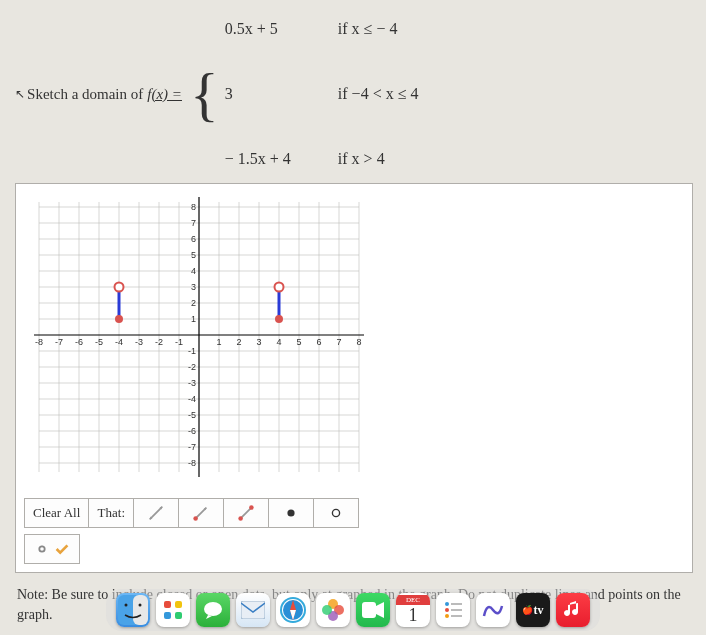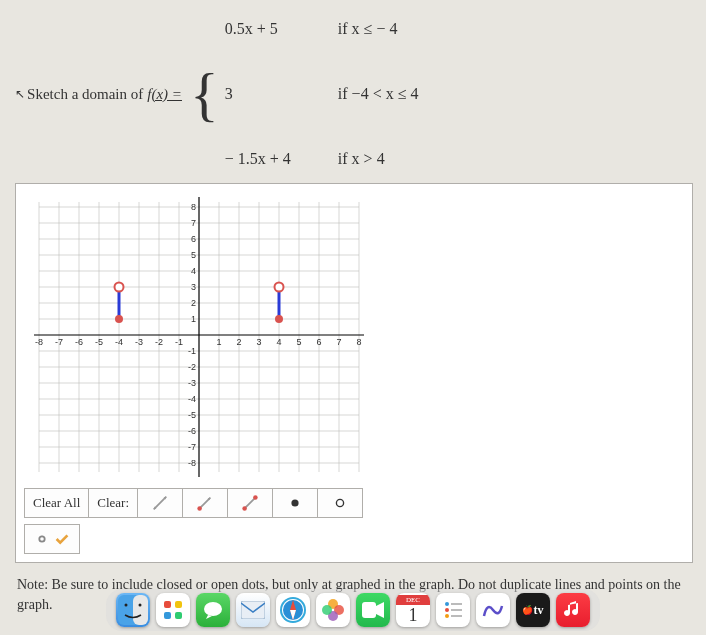--- a/index.html
+++ b/index.html
@@ -51,21 +51,21 @@
     border: 1px solid #b0aeaa;
     background: #fff;
     padding: 8px;
     margin-bottom: 10px;
   }
   .graph-svg {
     display: block;
   }
   .toolbar {
     display: flex;
-    margin-top: 6px;
+    margin-top: 16px;
   }
   .tool-btn {
     border: 1px solid #b0aeaa;
     background: #fdfdfd;
     font-size: 13px;
     color: #333;
     display: flex;
     align-items: center;
     justify-content: center;
     height: 28px;
@@ -236,21 +236,21 @@
 
       <circle cx="95" cy="127" r="4" fill="#d9534f"></circle>
       <circle cx="255" cy="127" r="4" fill="#d9534f"></circle>
 
       <circle cx="95" cy="95" r="4.5" fill="#fff" stroke="#d9534f" stroke-width="2"></circle>
       <circle cx="255" cy="95" r="4.5" fill="#fff" stroke="#d9534f" stroke-width="2"></circle>
     </svg>
 
     <div class="toolbar">
       <div class="tool-btn">Clear All</div>
-      <div class="tool-btn label">Clear:</div>
+      <div class="tool-btn label">That:</div>
       <div class="tool-btn">
         <svg class="tool-icon-svg" viewBox="0 0 20 20">
             <line x1="3" y1="17" x2="17" y2="3" stroke="#999" stroke-width="2"></line>
             <polygon points="17,3 14,4 16,6" fill="#999"></polygon>
             <polygon points="3,17 4,14 6,16" fill="#999"></polygon>
           </svg>
       </div>
       <div class="tool-btn">
         <svg class="tool-icon-svg" viewBox="0 0 20 20">
             <line x1="4" y1="16" x2="16" y2="4" stroke="#999" stroke-width="2"></line>

